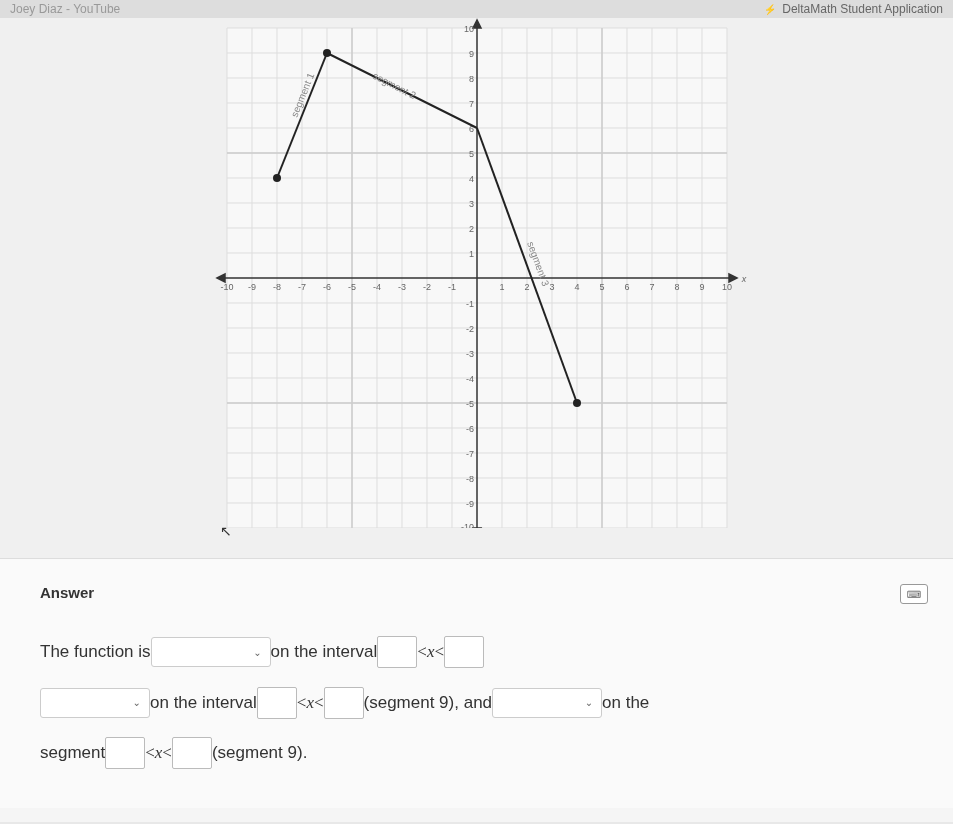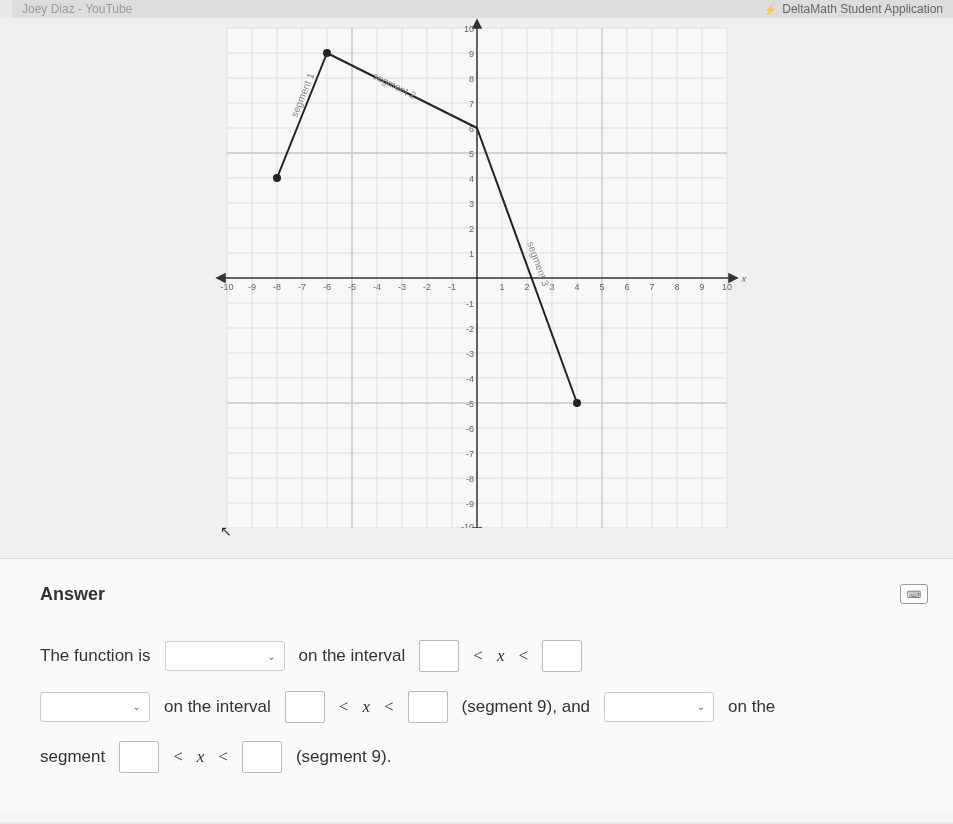--- a/index.html
+++ b/index.html
@@ -15,21 +15,20 @@
       position: relative;
       overflow: hidden;
     }
     .tab-bar {
       display: flex;
       justify-content: space-between;
       padding: 2px 10px;
       font-size: 12px;
       color: #888;
       background: #ddd;
-      margin-left: 12px;
     }
     .tab-left {
       color: #999;
     }
     .tab-right {
       color: #666;
       display: flex;
       align-items: center;
       gap: 5px;
     }
@@ -61,21 +60,21 @@
       color: #333;
     }
     .answer-section {
       background: #fafafa;
       padding: 25px 40px;
       border-top: 1px solid #ddd;
       position: relative;
     }
     .answer-title {
       font-weight: bold;
-      font-size: 18px;
+      font-size: 15px;
       color: #333;
       margin-bottom: 30px;
     }
     .keyboard-icon {
       position: absolute;
       right: 25px;
       top: 25px;
       width: 28px;
       height: 20px;
       border: 1px solid #999;
@@ -90,21 +89,21 @@
     .answer-body {
       font-size: 17px;
       color: #333;
       line-height: 2.5;
     }
     .answer-line {
       margin-bottom: 8px;
       display: flex;
       align-items: center;
       flex-wrap: wrap;
-      gap: 14px;
+      gap: 0;
     }
     .dropdown {
       display: inline-flex;
       align-items: center;
       border: 1px solid #ccc;
       background: #fff;
       padding: 4px 8px;
       min-width: 120px;
       height: 30px;
       border-radius: 3px;

